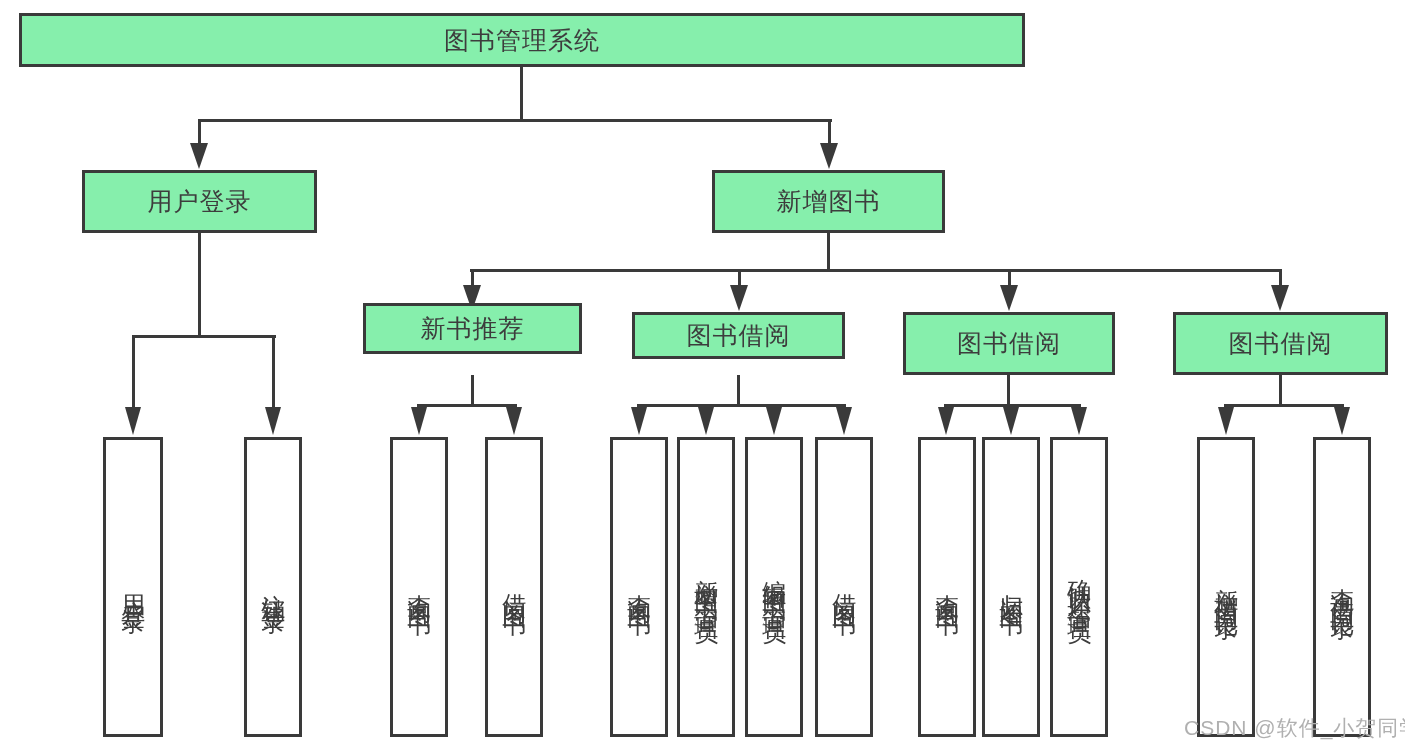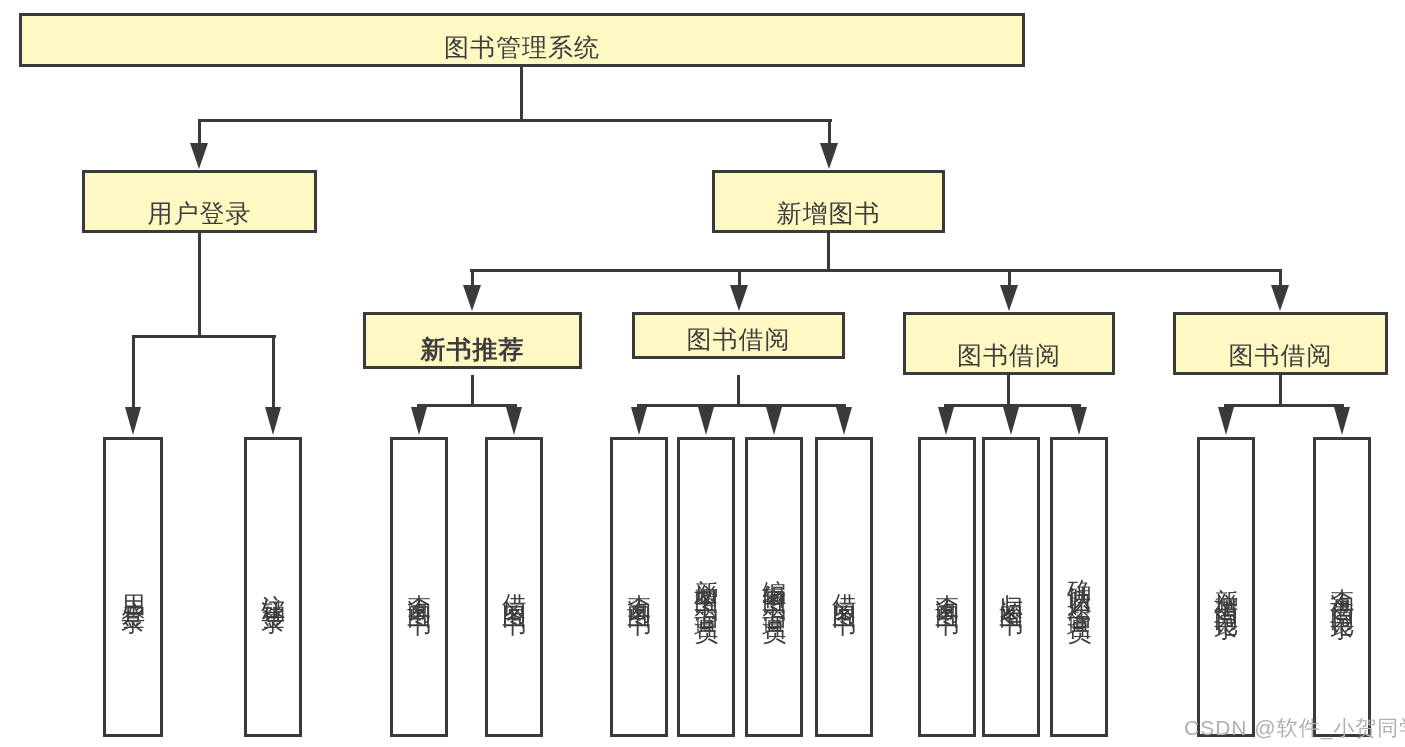--- a/index.html
+++ b/index.html
@@ -20,24 +20,24 @@
   .hl,.vl{position:absolute;background:var(--line-color);}
   .arr{position:absolute;width:0;height:0;
        border-left:9px solid transparent;border-right:9px solid transparent;
        border-top:26px solid var(--line-color);}
   .arr-s{position:absolute;width:0;height:0;
        border-left:8px solid transparent;border-right:8px solid transparent;
        border-top:28px solid var(--line-color);}
   
   .node{
     position:absolute;
-    background:#fef9c3;
+    background:#86efac;
     border:3px solid var(--line-color);
     box-sizing:border-box;
-    display:flex;align-items:flex-end;justify-content:center;
+    display:flex;align-items:center;justify-content:center;
     color:var(--text-color);
     font-size:25px;letter-spacing:1px;
     z-index:2;
   }
   .leaf{
     position:absolute;
     background:#fff;
     border:3px solid var(--line-color);
     box-sizing:border-box;
     display:flex;align-items:center;justify-content:center;
@@ -120,21 +120,21 @@
   </div>
 
   <div class="node" style="left:82px;top:170px;width:235px;height:63px;">
     <span>用户登录</span>
   </div>
 
   <div class="node" style="left:712px;top:170px;width:233px;height:63px;">
     <span>新增图书</span>
   </div>
 
-  <div class="node" style="left:363px;top:312px;width:219px;height:57px;font-weight:bold;">
+  <div class="node" style="left:363px;top:303px;width:219px;height:51px;">
     <span>新书推荐</span>
   </div>
 
   <div class="node" style="left:632px;top:312px;width:213px;height:47px;">
     <span>图书借阅</span>
   </div>
 
   <div class="node" style="left:903px;top:312px;width:212px;height:63px;">
     <span>图书借阅</span>
   </div>

